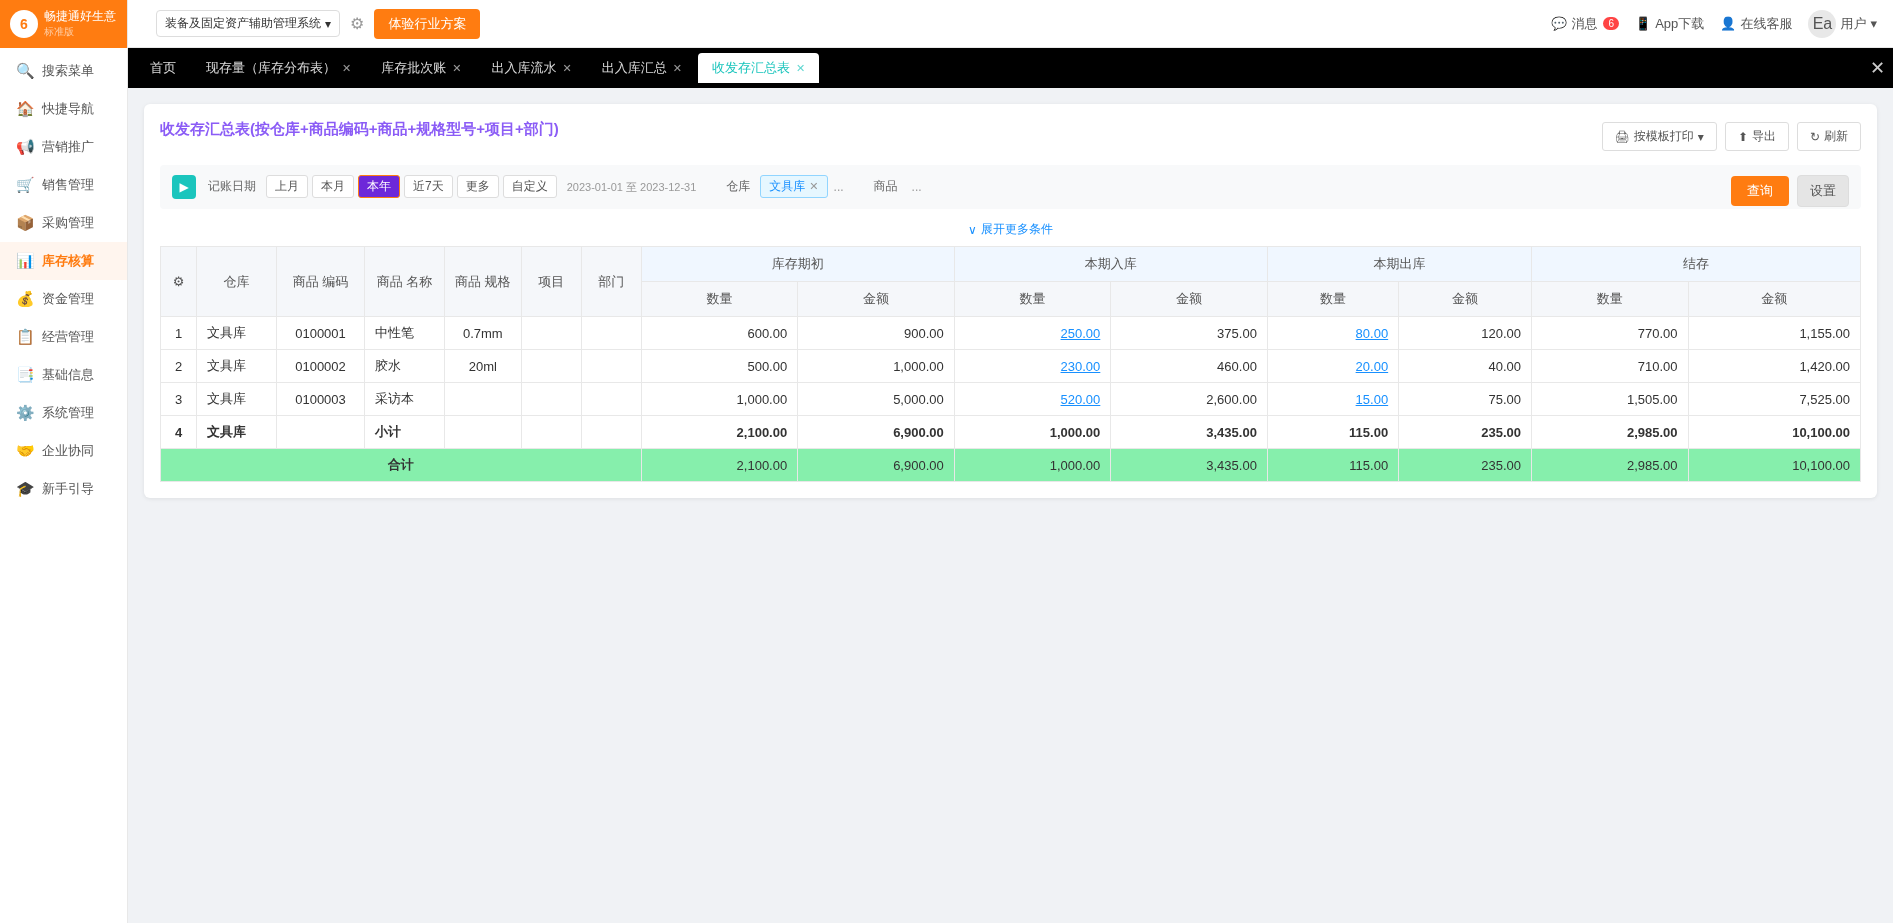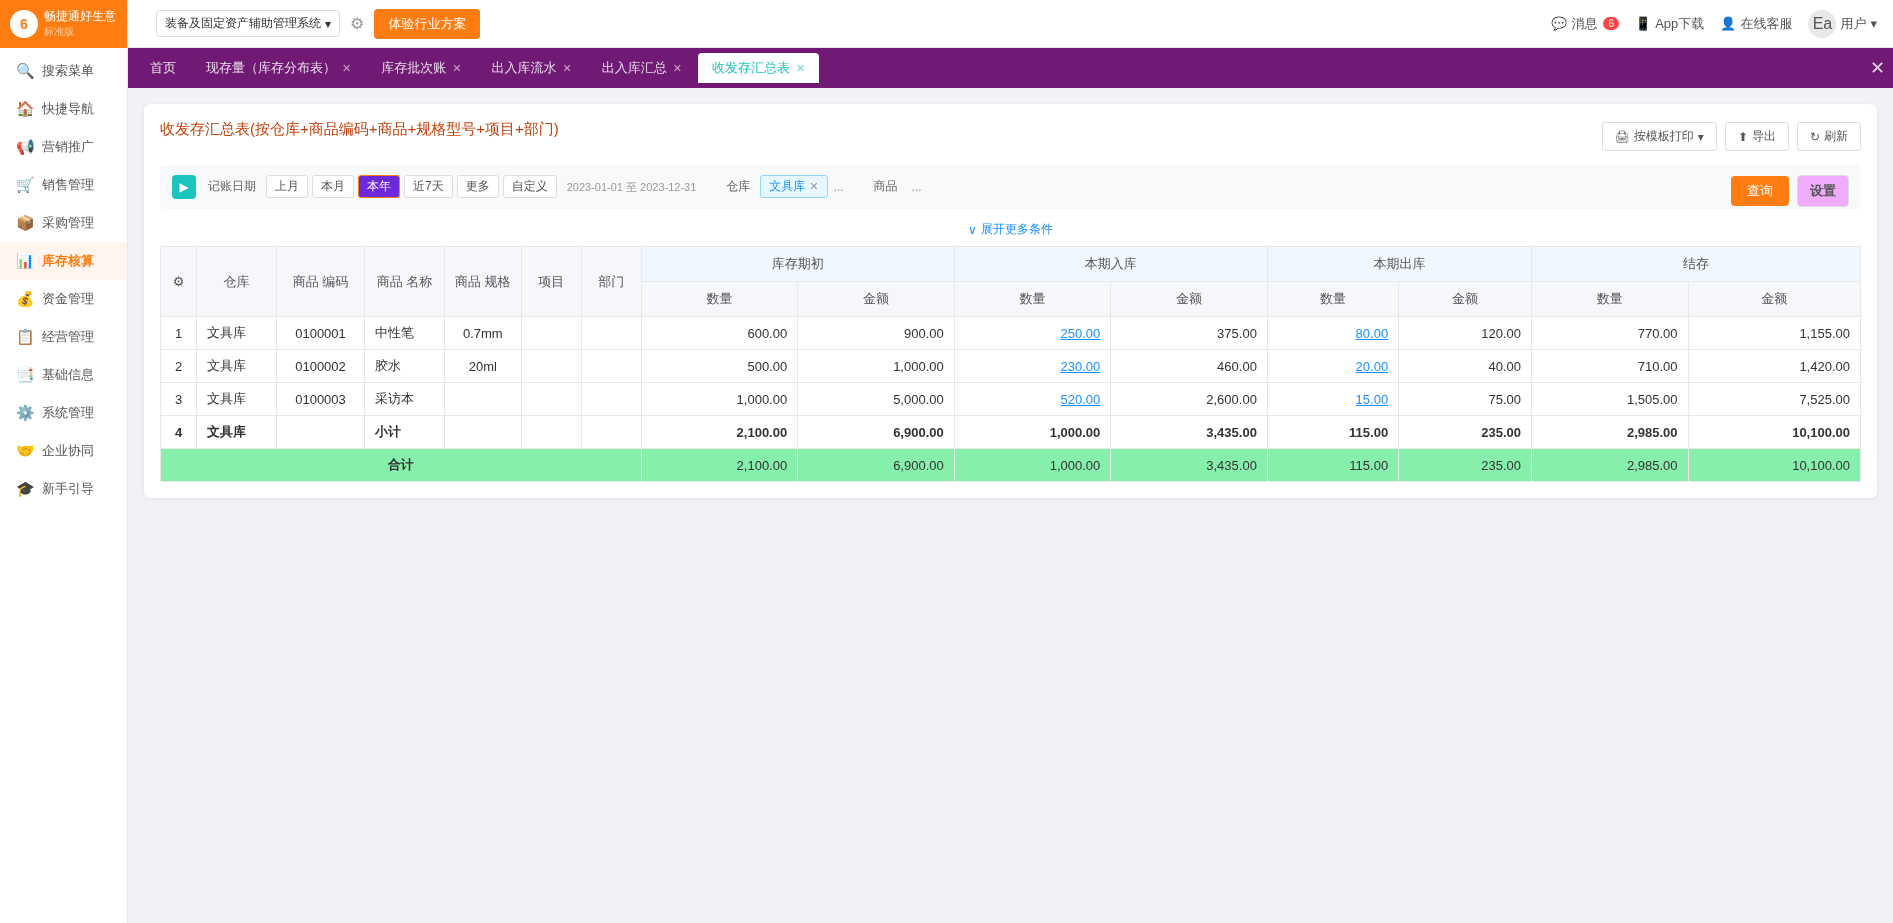--- a/index.html
+++ b/index.html
@@ -52,21 +52,21 @@
       padding: 1px 5px; margin-left: 2px;
     }
     .user-avatar {
       width: 28px; height: 28px; background: #e8e8e8; border-radius: 50%;
       display: flex; align-items: center; justify-content: center; font-size: 16px;
     }
 
     
     .tabbar {
       position: fixed; left: 128px; top: 48px; right: 0; height: 40px;
-      background: #701a75; display: flex; align-items: center; z-index: 98;
+      background: #000000; display: flex; align-items: center; z-index: 98;
       padding: 0 8px; gap: 2px; justify-content: center;
     }
     .tab {
       display: flex; align-items: center; gap: 6px; padding: 6px 14px;
       border-radius: 4px 4px 0 0; font-size: 13px; cursor: pointer; color: rgba(255,255,255,0.85);
       white-space: nowrap;
     }
     .tab.active { background: #fff; color: #1bc5bd; font-weight: 500; }
     .tab-close { font-size: 11px; opacity: 0.7; }
     .tabbar-close-all { margin-left: auto; color: #fff; font-size: 18px; cursor: pointer; opacity: 0.8; }
@@ -76,21 +76,21 @@
       margin-left: 128px; margin-top: 88px; padding: 16px; min-height: calc(100vh - 88px);
       background: #f0f2f5;
     }
 
     
     .page-card {
       background: #fff; border-radius: 6px; padding: 16px;
       box-shadow: 0 1px 4px rgba(0,0,0,0.08);
     }
 
-    .page-title { font-size: 15px; font-weight: normal; color: #c2410c; margin-bottom: 14px; }
+    .page-title { font-size: 15px; font-weight: bold; color: #8b5cf6; margin-bottom: 14px; }
 
     
     .filter-area {
       display: flex; align-items: flex-start; gap: 12px; margin-bottom: 12px;
       padding: 10px 12px; background: #f8f9fa; border-radius: 4px; position: relative;
     }
     .filter-collapse-btn {
       width: 24px; height: 24px; background: #1bc5bd; color: #fff; border-radius: 4px;
       display: flex; align-items: center; justify-content: center; cursor: pointer; font-size: 12px; flex-shrink: 0;
     }
@@ -117,22 +117,22 @@
     
     .action-bar {
       position: absolute; right: 12px; top: 10px;
       display: flex; gap: 8px; align-items: center;
     }
     .btn-query {
       background: #ff7c11; color: #fff; border: none; border-radius: 4px;
       padding: 6px 16px; font-size: 13px; cursor: pointer;
     }
     .btn-setting {
-      background: #f0abfc; color: #555; border: 1px solid #ddd; border-radius: 4px;
-      padding: 6px 12px; font-size: 13px; cursor: pointer; font-weight: bold;
+      background: #e5e5e5; color: #555; border: 1px solid #ddd; border-radius: 4px;
+      padding: 6px 12px; font-size: 13px; cursor: pointer;
     }
 
     
     .expand-bar {
       text-align: center; margin-bottom: 8px;
     }
     .expand-btn {
       color: #1890ff; font-size: 12px; cursor: pointer; display: inline-flex; align-items: center; gap: 4px;
     }
     .btn-print {

